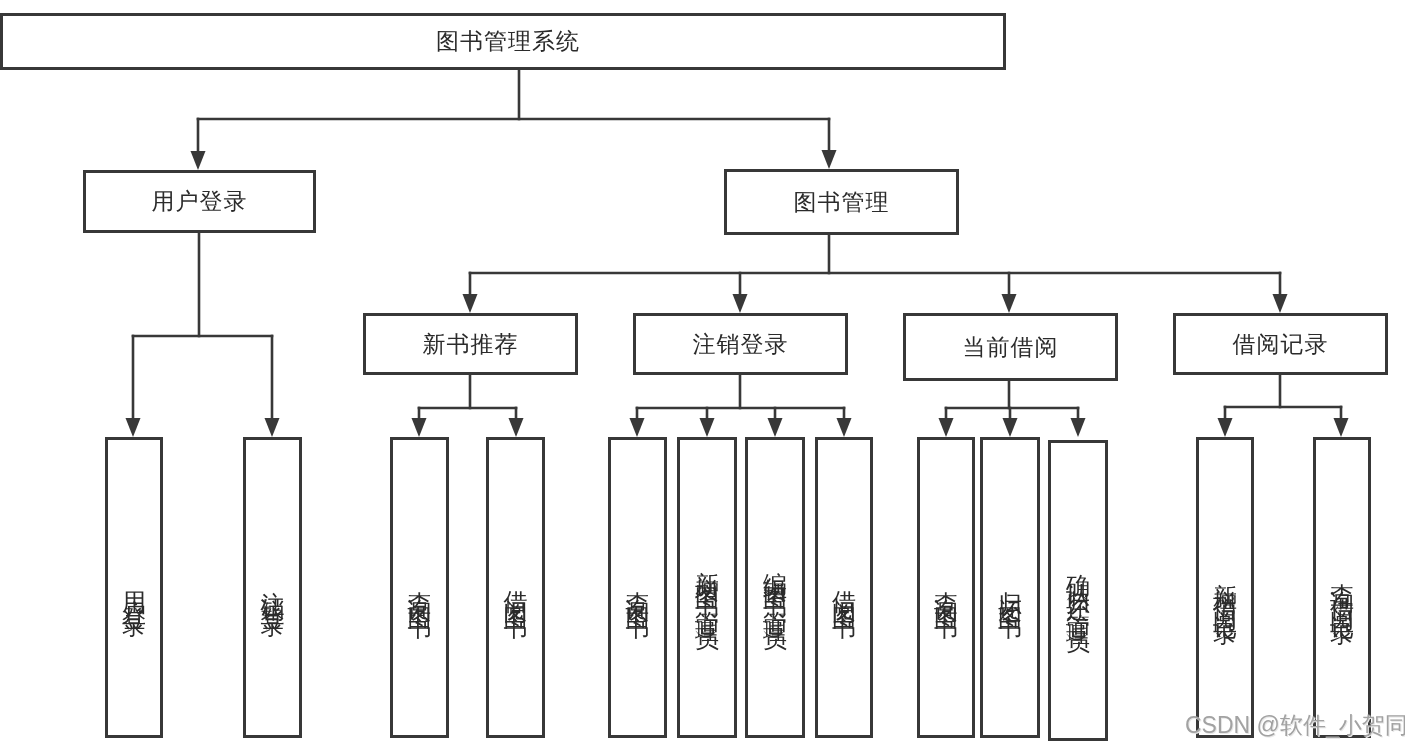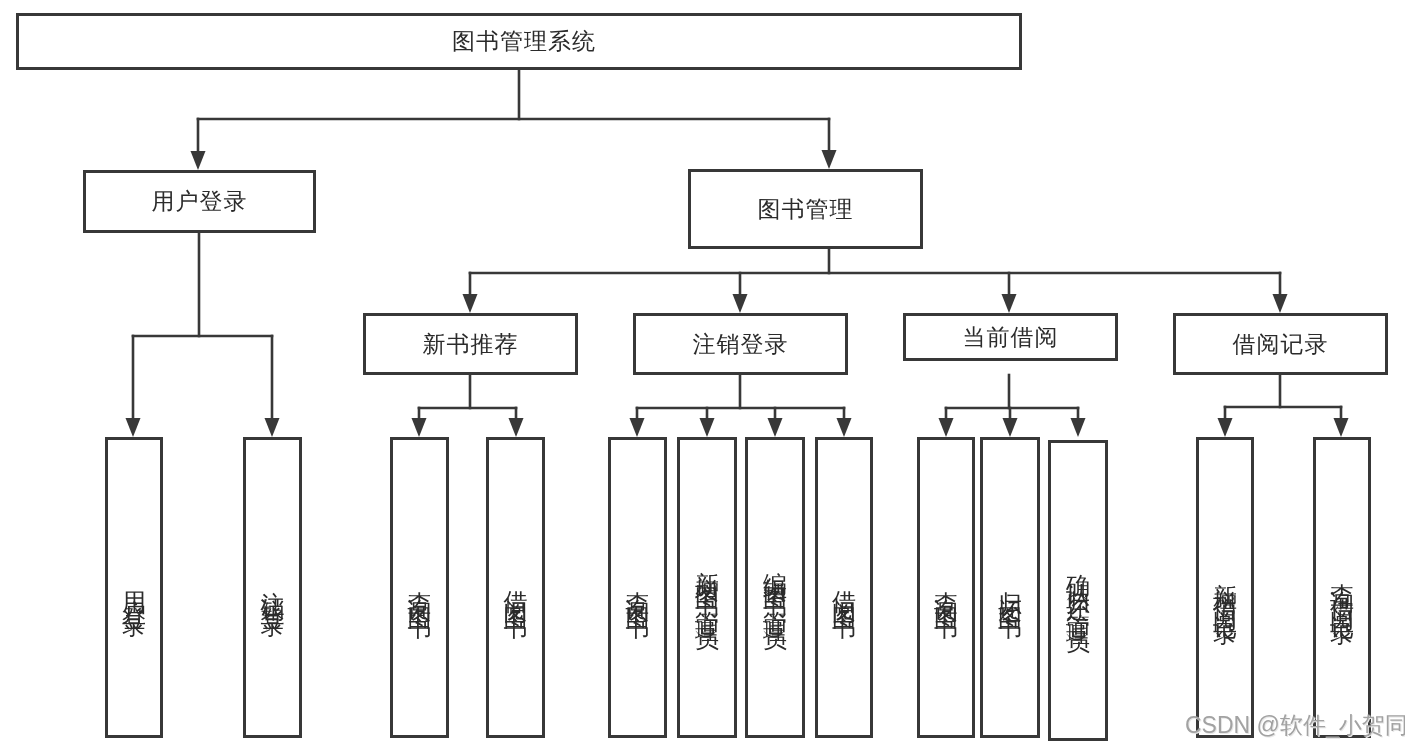--- a/index.html
+++ b/index.html
@@ -132,38 +132,38 @@
       <polygon points="767.5,418 782.5,418 775,437"></polygon>
       <polygon points="836.5,418 851.5,418 844,437"></polygon>
       <polygon points="938.5,418 953.5,418 946,437"></polygon>
       <polygon points="1002.5,418 1017.5,418 1010,437"></polygon>
       <polygon points="1070.5,418 1085.5,418 1078,437"></polygon>
       <polygon points="1217.5,418 1232.5,418 1225,437"></polygon>
       <polygon points="1333.5,418 1348.5,418 1341,437"></polygon>
     </g>
   </svg>
 
-  <div class="h-box" style="left:16px; top:13px; width:1006px; height:57px;padding-left:10px;">
+  <div class="h-box" style="left:0; top:13px; width:1006px; height:57px;padding-left:10px;">
     <span>图书管理系统</span>
   </div>
 
   <div class="h-box" style="left:83px; top:170px; width:233px; height:63px;">
     <span>用户登录</span>
   </div>
-  <div class="h-box" style="left:688px; top:169px; width:235px; height:80px;">
+  <div class="h-box" style="left:724px; top:169px; width:235px; height:66px;">
     <span>图书管理</span>
   </div>
 
   <div class="h-box" style="left:363px; top:313px; width:215px; height:62px;">
     <span>新书推荐</span>
   </div>
   <div class="h-box" style="left:633px; top:313px; width:215px; height:62px;">
     <span>注销登录</span>
   </div>
-  <div class="h-box" style="left:903px; top:313px; width:215px; height:48px;">
+  <div class="h-box" style="left:903px; top:313px; width:215px; height:68px;">
     <span>当前借阅</span>
   </div>
   <div class="h-box" style="left:1173px; top:313px; width:215px; height:62px;">
     <span>借阅记录</span>
   </div>
 
   <div class="v-box" style="left:105px; width:58px;">
     <span class="v-text">用户登录</span>
   </div>
   <div class="v-box" style="left:243px; width:59px;">

